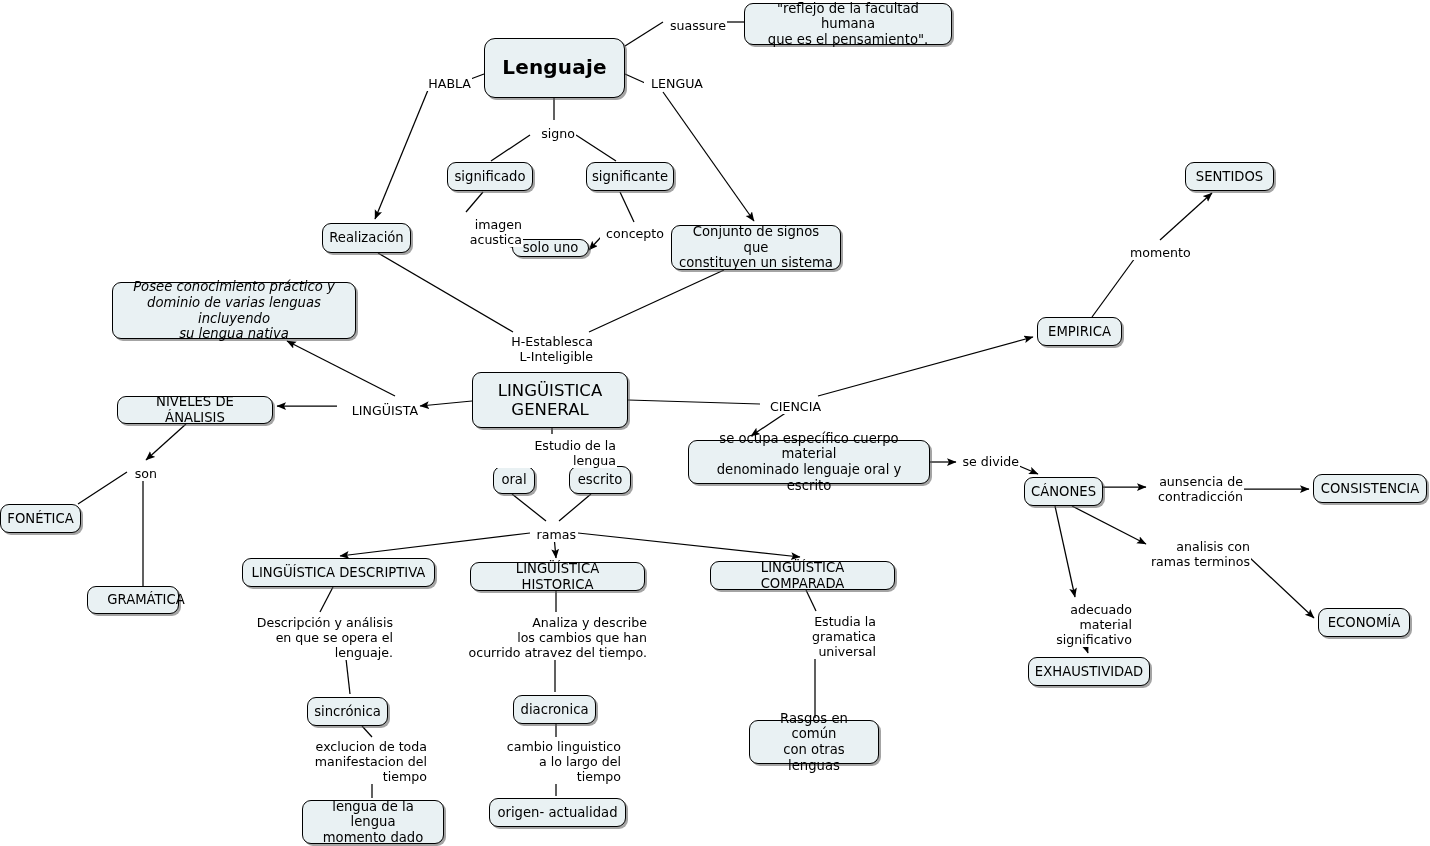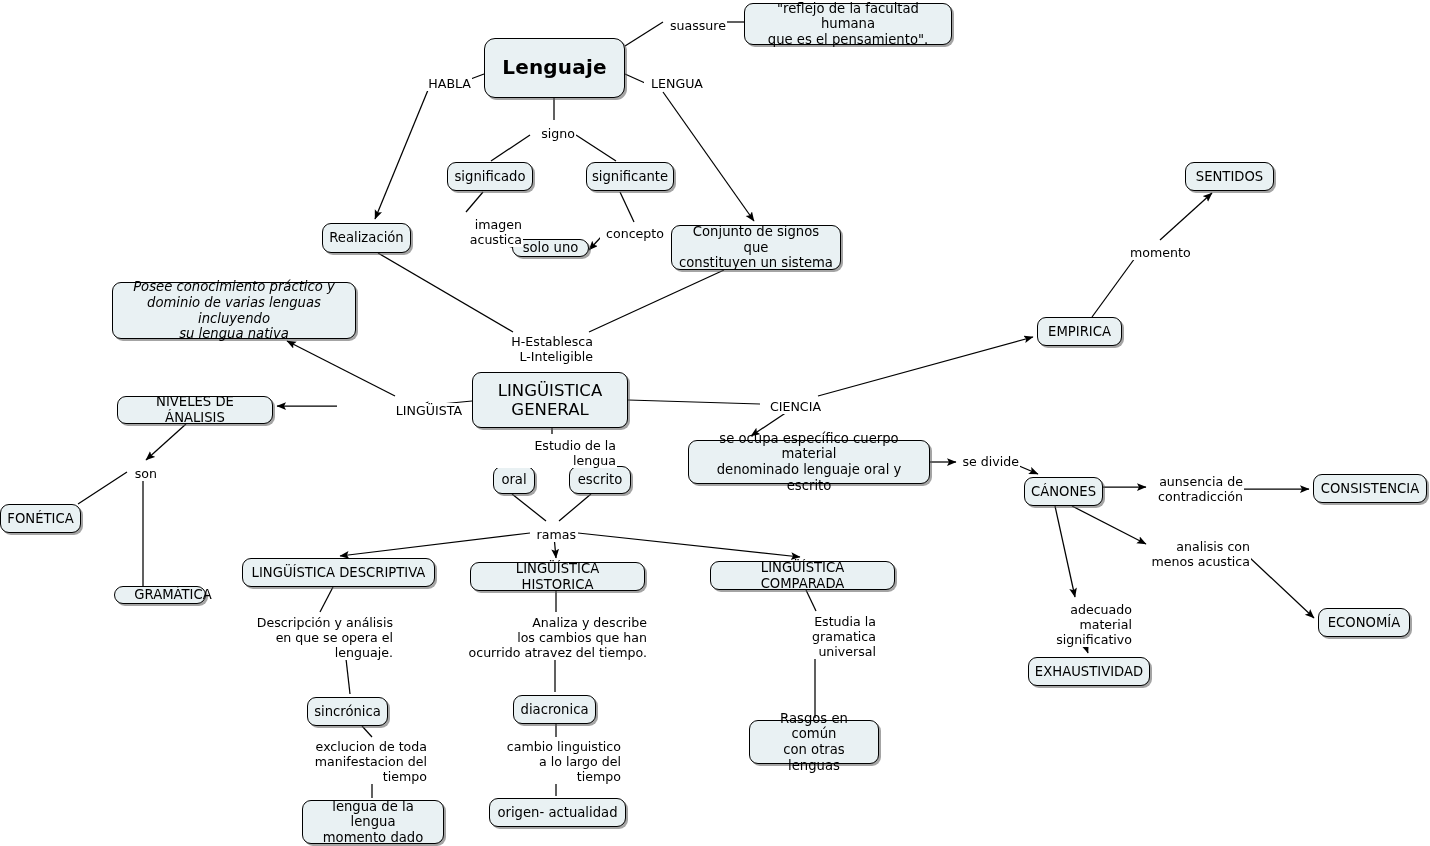--- a/index.html
+++ b/index.html
@@ -111,21 +111,21 @@
       <div class="node" style="left: 586px; top: 162px; width: 88px; height: 29px;">significante</div>
       <div class="node" style="left: 512px; top: 239px; width: 77px; height: 18px;">solo uno</div>
       <div class="node" style="left: 322px; top: 223px; width: 89px; height: 30px;">Realización</div>
       <div class="node" style="left: 671px; top: 225px; width: 170px; height: 45px;">Conjunto de signos que
 constituyen un sistema</div>
       <div class="node" style="left: 112px; top: 282px; width: 244px; height: 57px; font-style: italic;">Posee conocimiento práctico y
 dominio de varias lenguas incluyendo
 su lengua nativa</div>
       <div class="node" style="left: 117px; top: 396px; width: 156px; height: 28px;">NIVELES DE ÁNALISIS</div>
       <div class="node" style="left: 0px; top: 504px; width: 81px; height: 29px;">FONÉTICA</div>
-      <div class="node" style="left: 114px; top: 586px; width: 92px; height: 18px; padding-left: 33px;">GRAMÁTICA</div>
+      <div class="node" style="left: 87px; top: 586px; width: 92px; height: 28px; padding-left: 33px;">GRAMÁTICA</div>
       <div class="node big" style="left: 472px; top: 372px; width: 156px; height: 56px;">LINGÜISTICA
 GENERAL</div>
       <div class="node" style="left: 493px; top: 466px; width: 42px; height: 28px;">oral</div>
       <div class="node" style="left: 569px; top: 466px; width: 62px; height: 28px;">escrito</div>
       <div class="node" style="left: 688px; top: 440px; width: 242px; height: 44px;">se ocupa  específico cuerpo material
 denominado lenguaje oral y escrito</div>
       <div class="node" style="left: 1037px; top: 317px; width: 85px; height: 29px;">EMPIRICA</div>
       <div class="node" style="left: 1185px; top: 162px; width: 89px; height: 29px;">SENTIDOS</div>
       <div class="node" style="left: 1024px; top: 477px; width: 79px; height: 29px;">CÁNONES</div>
       <div class="node" style="left: 1313px; top: 474px; width: 114px; height: 29px;">CONSISTENCIA</div>
@@ -144,31 +144,31 @@
     </div>
   <div id="label-layer">
       <div class="link-label" style="left: 665px; top: 18px; width: 60px;">suassure</div>
       <div class="link-label" style="left: 422px; top: 76px; width: 48px;">HABLA</div>
       <div class="link-label" style="left: 644px; top: 76px; width: 58px;">LENGUA</div>
       <div class="link-label" style="left: 534px; top: 126px; width: 40px;">signo</div>
       <div class="link-label" style="left: 421px; top: 217px; width: 100px;">imagen acustica</div>
       <div class="link-label" style="left: 600px; top: 226px; width: 63px;">concepto</div>
       <div class="link-label" style="left: 508px; top: 334px; width: 84px;">H-Establesca
 L-Inteligible</div>
-      <div class="link-label" style="left: 340px; top: 403px; width: 77px; margin-left: 44px;">LINGÜISTA</div>
+      <div class="link-label" style="left: 340px; top: 403px; width: 77px;">LINGÜISTA</div>
       <div class="link-label" style="left: 130px; top: 466px; width: 26px;">son</div>
       <div class="link-label" style="left: 491px; top: 438px; width: 124px;">Estudio de la lengua</div>
       <div class="link-label" style="left: 534px; top: 527px; width: 41px;">ramas</div>
       <div class="link-label" style="left: 762px; top: 399px; width: 58px;">CIENCIA</div>
       <div class="link-label" style="left: 1129px; top: 245px; width: 49px;">momento</div>
       <div class="link-label" style="left: 961px; top: 454px; width: 57px;">se divide</div>
       <div class="link-label" style="left: 1154px; top: 474px; width: 88px;">aunsencia de
 contradicción</div>
       <div class="link-label" style="left: 1149px; top: 539px; width: 100px;">analisis con
-menos acustica</div>
+ramas terminos</div>
       <div class="link-label" style="left: 1013px; top: 602px; width: 118px;">adecuado material
 significativo</div>
       <div class="link-label" style="left: 244px; top: 615px; width: 148px;">Descripción y  análisis
 en que se opera el
 lenguaje.</div>
       <div class="link-label" style="left: 466px; top: 615px; width: 180px;">Analiza y  describe
 los cambios que han
 ocurrido atravez del tiempo.</div>
       <div class="link-label" style="left: 751px; top: 614px; width: 124px;">Estudia la
 gramatica universal</div>

